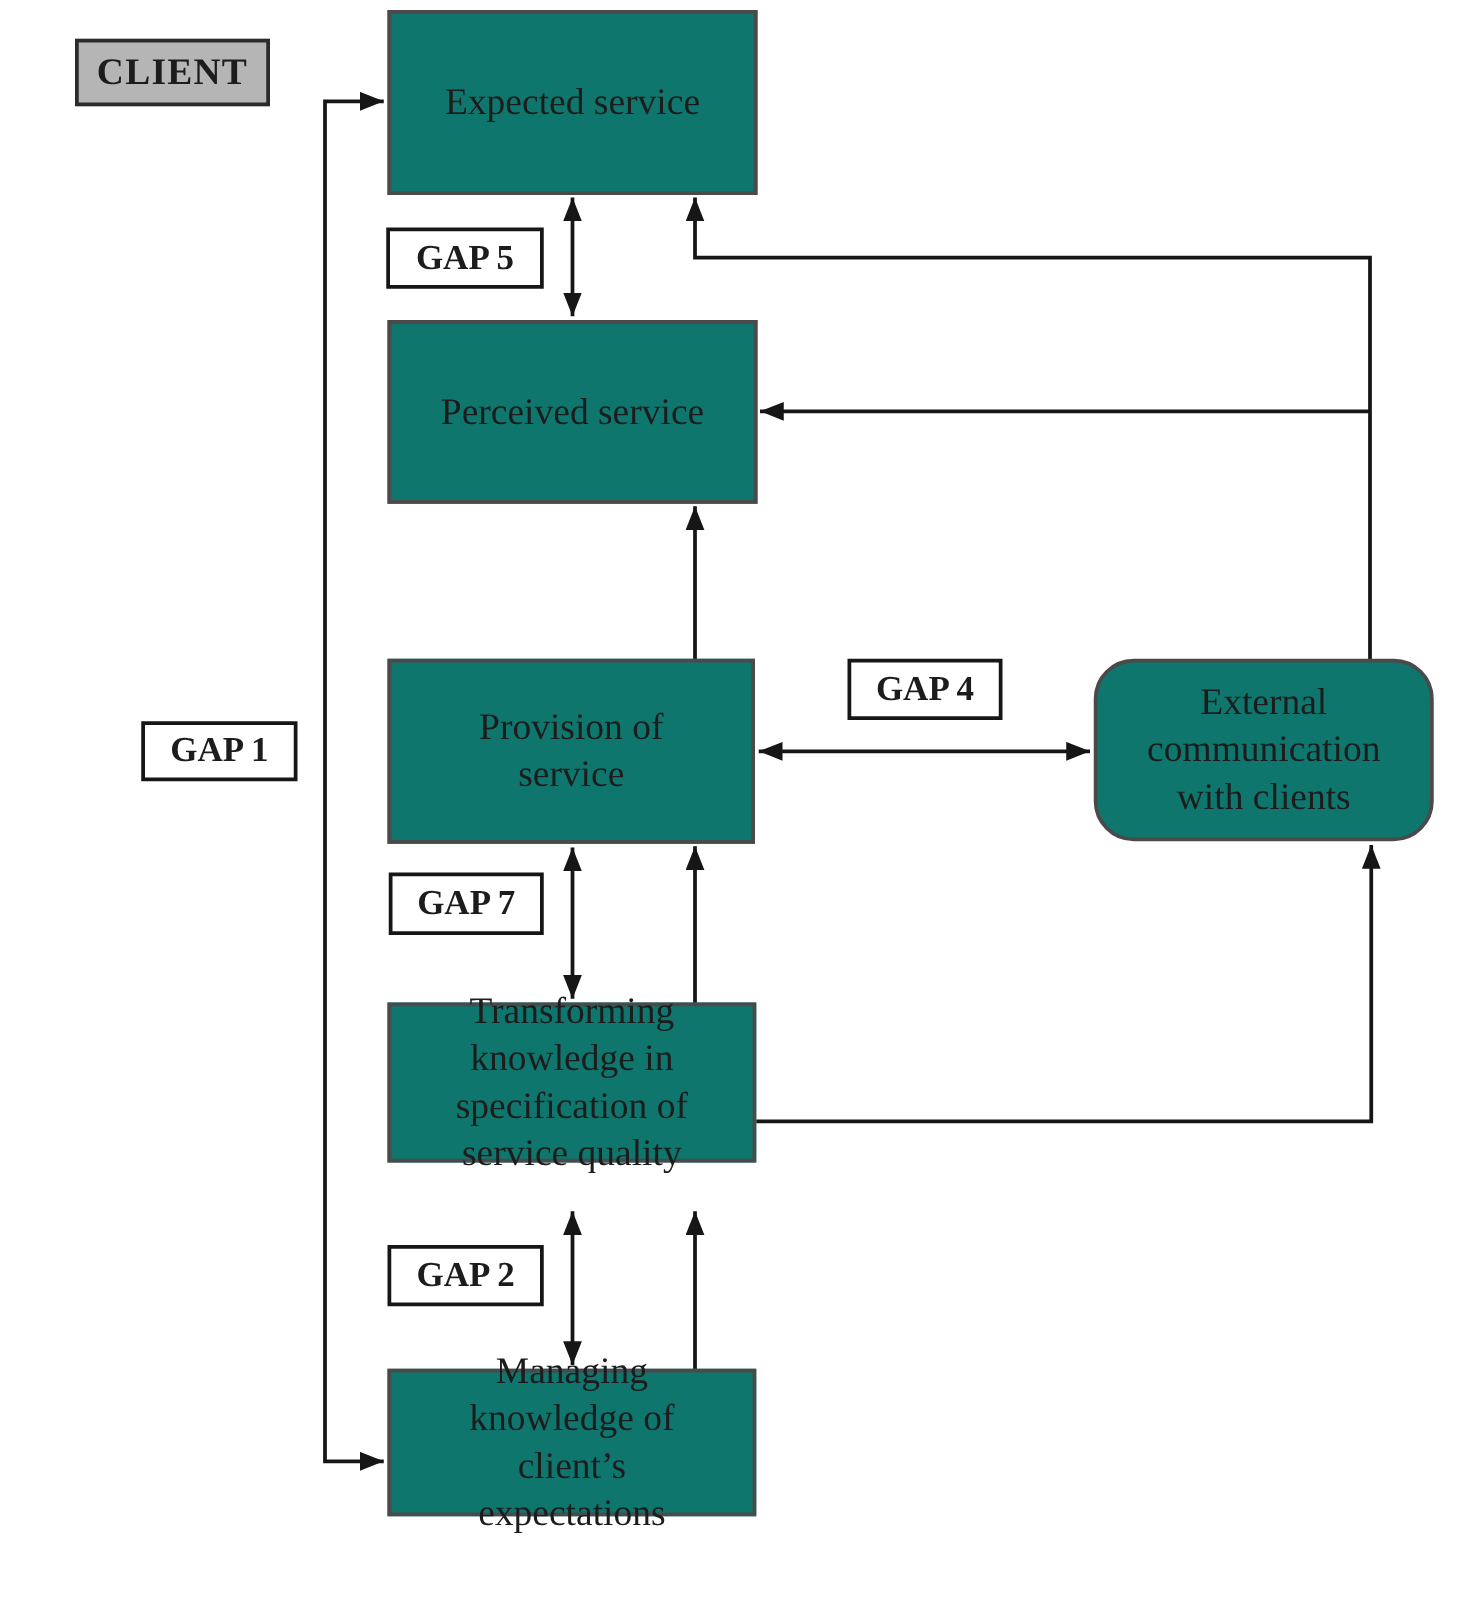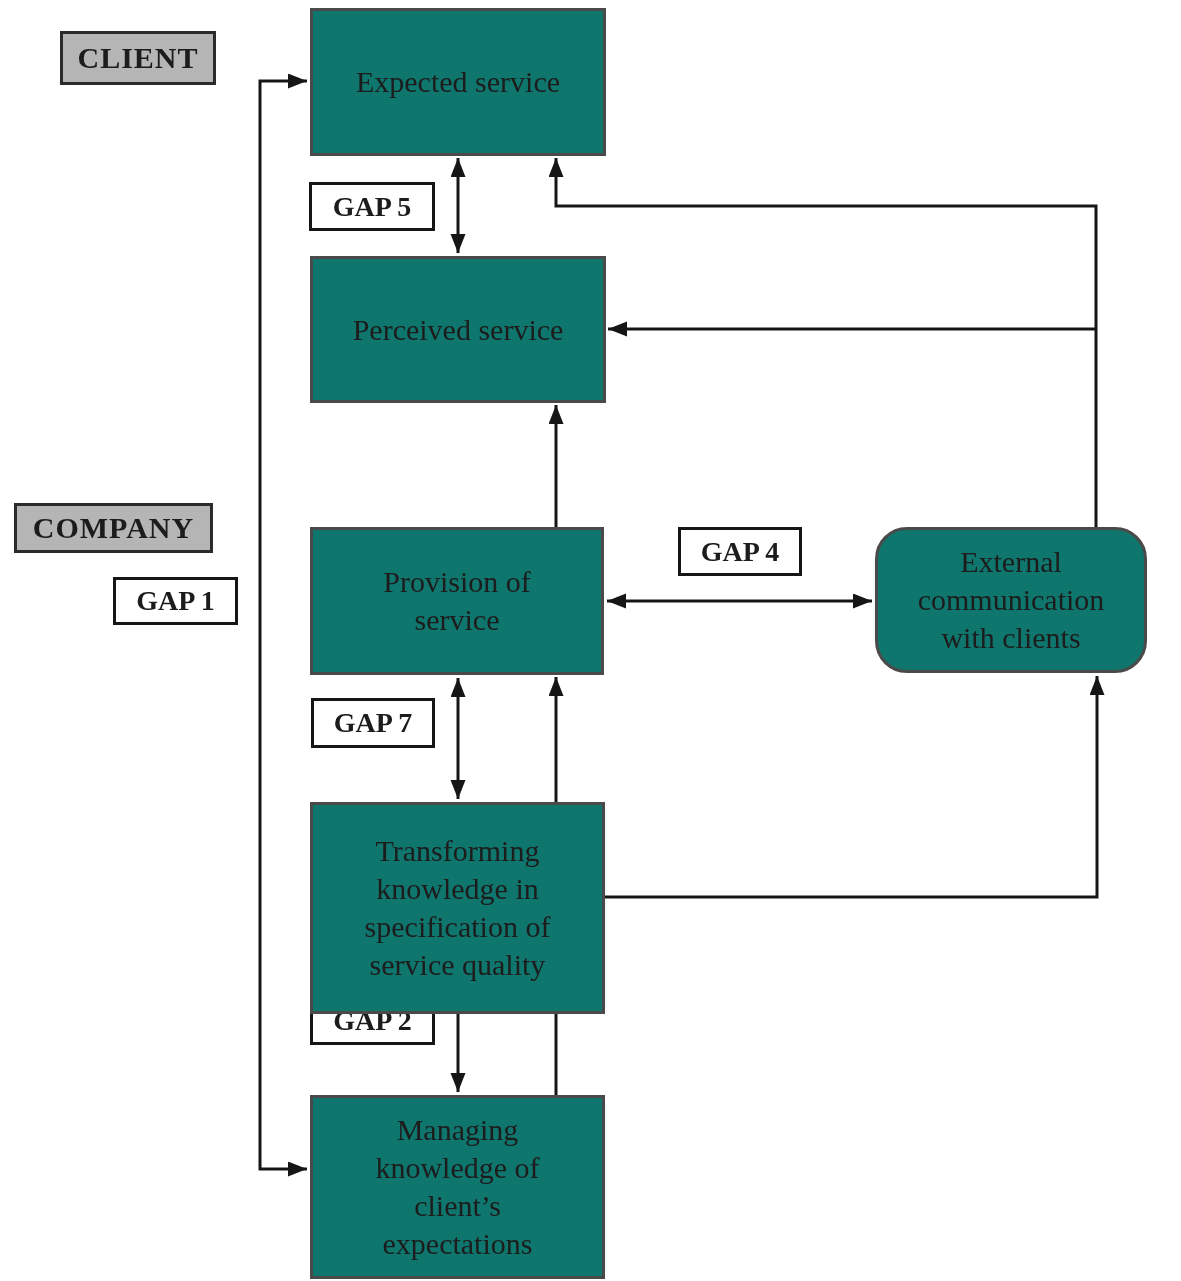--- a/index.html
+++ b/index.html
@@ -48,22 +48,22 @@
     font-weight: bold;
     font-size: 30px;
     letter-spacing: 1px;
     white-space: nowrap;
   }
   
   #box-expected     { left: 310px; top: 8px;    width: 296px; height: 148px; }
   #box-perceived    { left: 310px; top: 256px;  width: 296px; height: 147px; }
   #box-provision    { left: 310px; top: 527px;  width: 294px; height: 148px; }
   #box-external     { left: 875px; top: 527px;  width: 272px; height: 146px; border-radius: 32px; }
-  #box-transforming { left: 310px; top: 802px;  width: 295px; height: 212px; text-align: center; }
-  #box-managing     { left: 310px; top: 1095px; width: 295px; height: 184px; }
+  #box-transforming { left: 310px; top: 802px;  width: 295px; height: 128px; text-align: center; }
+  #box-managing     { left: 310px; top: 1095px; width: 295px; height: 118px; }
   
   #gap-5 { left: 309px; top: 182px; width: 126px; height: 49px; }
   #gap-1 { left: 113px; top: 577px; width: 125px; height: 48px; }
   #gap-4 { left: 678px; top: 527px; width: 124px; height: 49px; }
   #gap-3 { left: 311px; top: 698px; width: 124px; height: 50px; }
   #gap-2 { left: 310px; top: 996px; width: 125px; height: 49px; }
   
   #label-client  { left: 16px; top: 31px;  width: 156px; height: 54px; margin-left: 44px; }
   #label-company { left: 14px; top: 503px; width: 199px; height: 50px; }
 </style>
@@ -99,21 +99,20 @@
     <polyline points="556,677 556,803" fill="none" stroke="#161616" stroke-width="3" marker-start="url(#ah-start)"></polyline>
 
     <polyline points="605,897 1097,897 1097,676" fill="none" stroke="#161616" stroke-width="3" marker-end="url(#ah-end)"></polyline>
 
     <polyline points="458,969 458,1092" fill="none" stroke="#161616" stroke-width="3" marker-start="url(#ah-start)" marker-end="url(#ah-end)"></polyline>
 
     <polyline points="556,969 556,1096" fill="none" stroke="#161616" stroke-width="3" marker-start="url(#ah-start)"></polyline>
   </svg>
 
   <div class="side" id="label-client">CLIENT</div>
-  <div class="side" id="label-company">COMPANY</div>
 
   <div class="gap" id="gap-5">GAP 5</div>
   <div class="gap" id="gap-1">GAP 1</div>
   <div class="gap" id="gap-4">GAP 4</div>
   <div class="gap" id="gap-3">GAP 7</div>
   <div class="gap" id="gap-2">GAP 2</div>
 
   <div class="node" id="box-expected">Expected service</div>
   <div class="node" id="box-perceived">Perceived service</div>
   <div class="node" id="box-provision">Provision of

